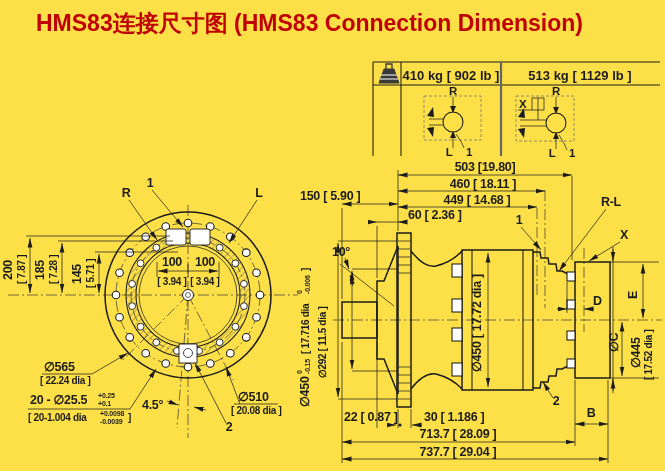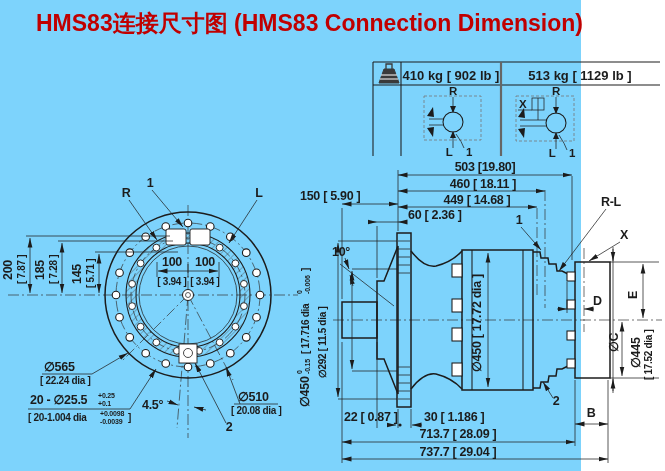--- a/index.html
+++ b/index.html
@@ -1,17 +1,17 @@
 <!DOCTYPE html>
 <html><head>
 <meta charset="utf-8">
 <style>
   html,body{margin:0;padding:0;background:#fff;}
   body{width:665px;height:471px;overflow:hidden;}
-  .stage{position:relative;width:581px;height:471px;background:#7dd3fc;
+  .stage{position:relative;width:665px;height:471px;background:#fde047;
          font-family:"Liberation Sans",sans-serif;}
   .title{position:absolute;left:36px;top:8px;font-size:23px;font-weight:bold;
          letter-spacing:0px;white-space:nowrap;}
   svg{position:absolute;left:0;top:0;}
   svg text{fill:#1c1c1c;font-family:"Liberation Sans",sans-serif;font-weight:700;}
   .t13{font-size:13px;}
   .t12{font-size:12.5px;letter-spacing:-0.3px;}
   .t11{font-size:11.5px;letter-spacing:-0.3px;}
   .t10{font-size:10px;letter-spacing:-0.3px;}
   .t7{font-size:7px;letter-spacing:-0.2px;}

